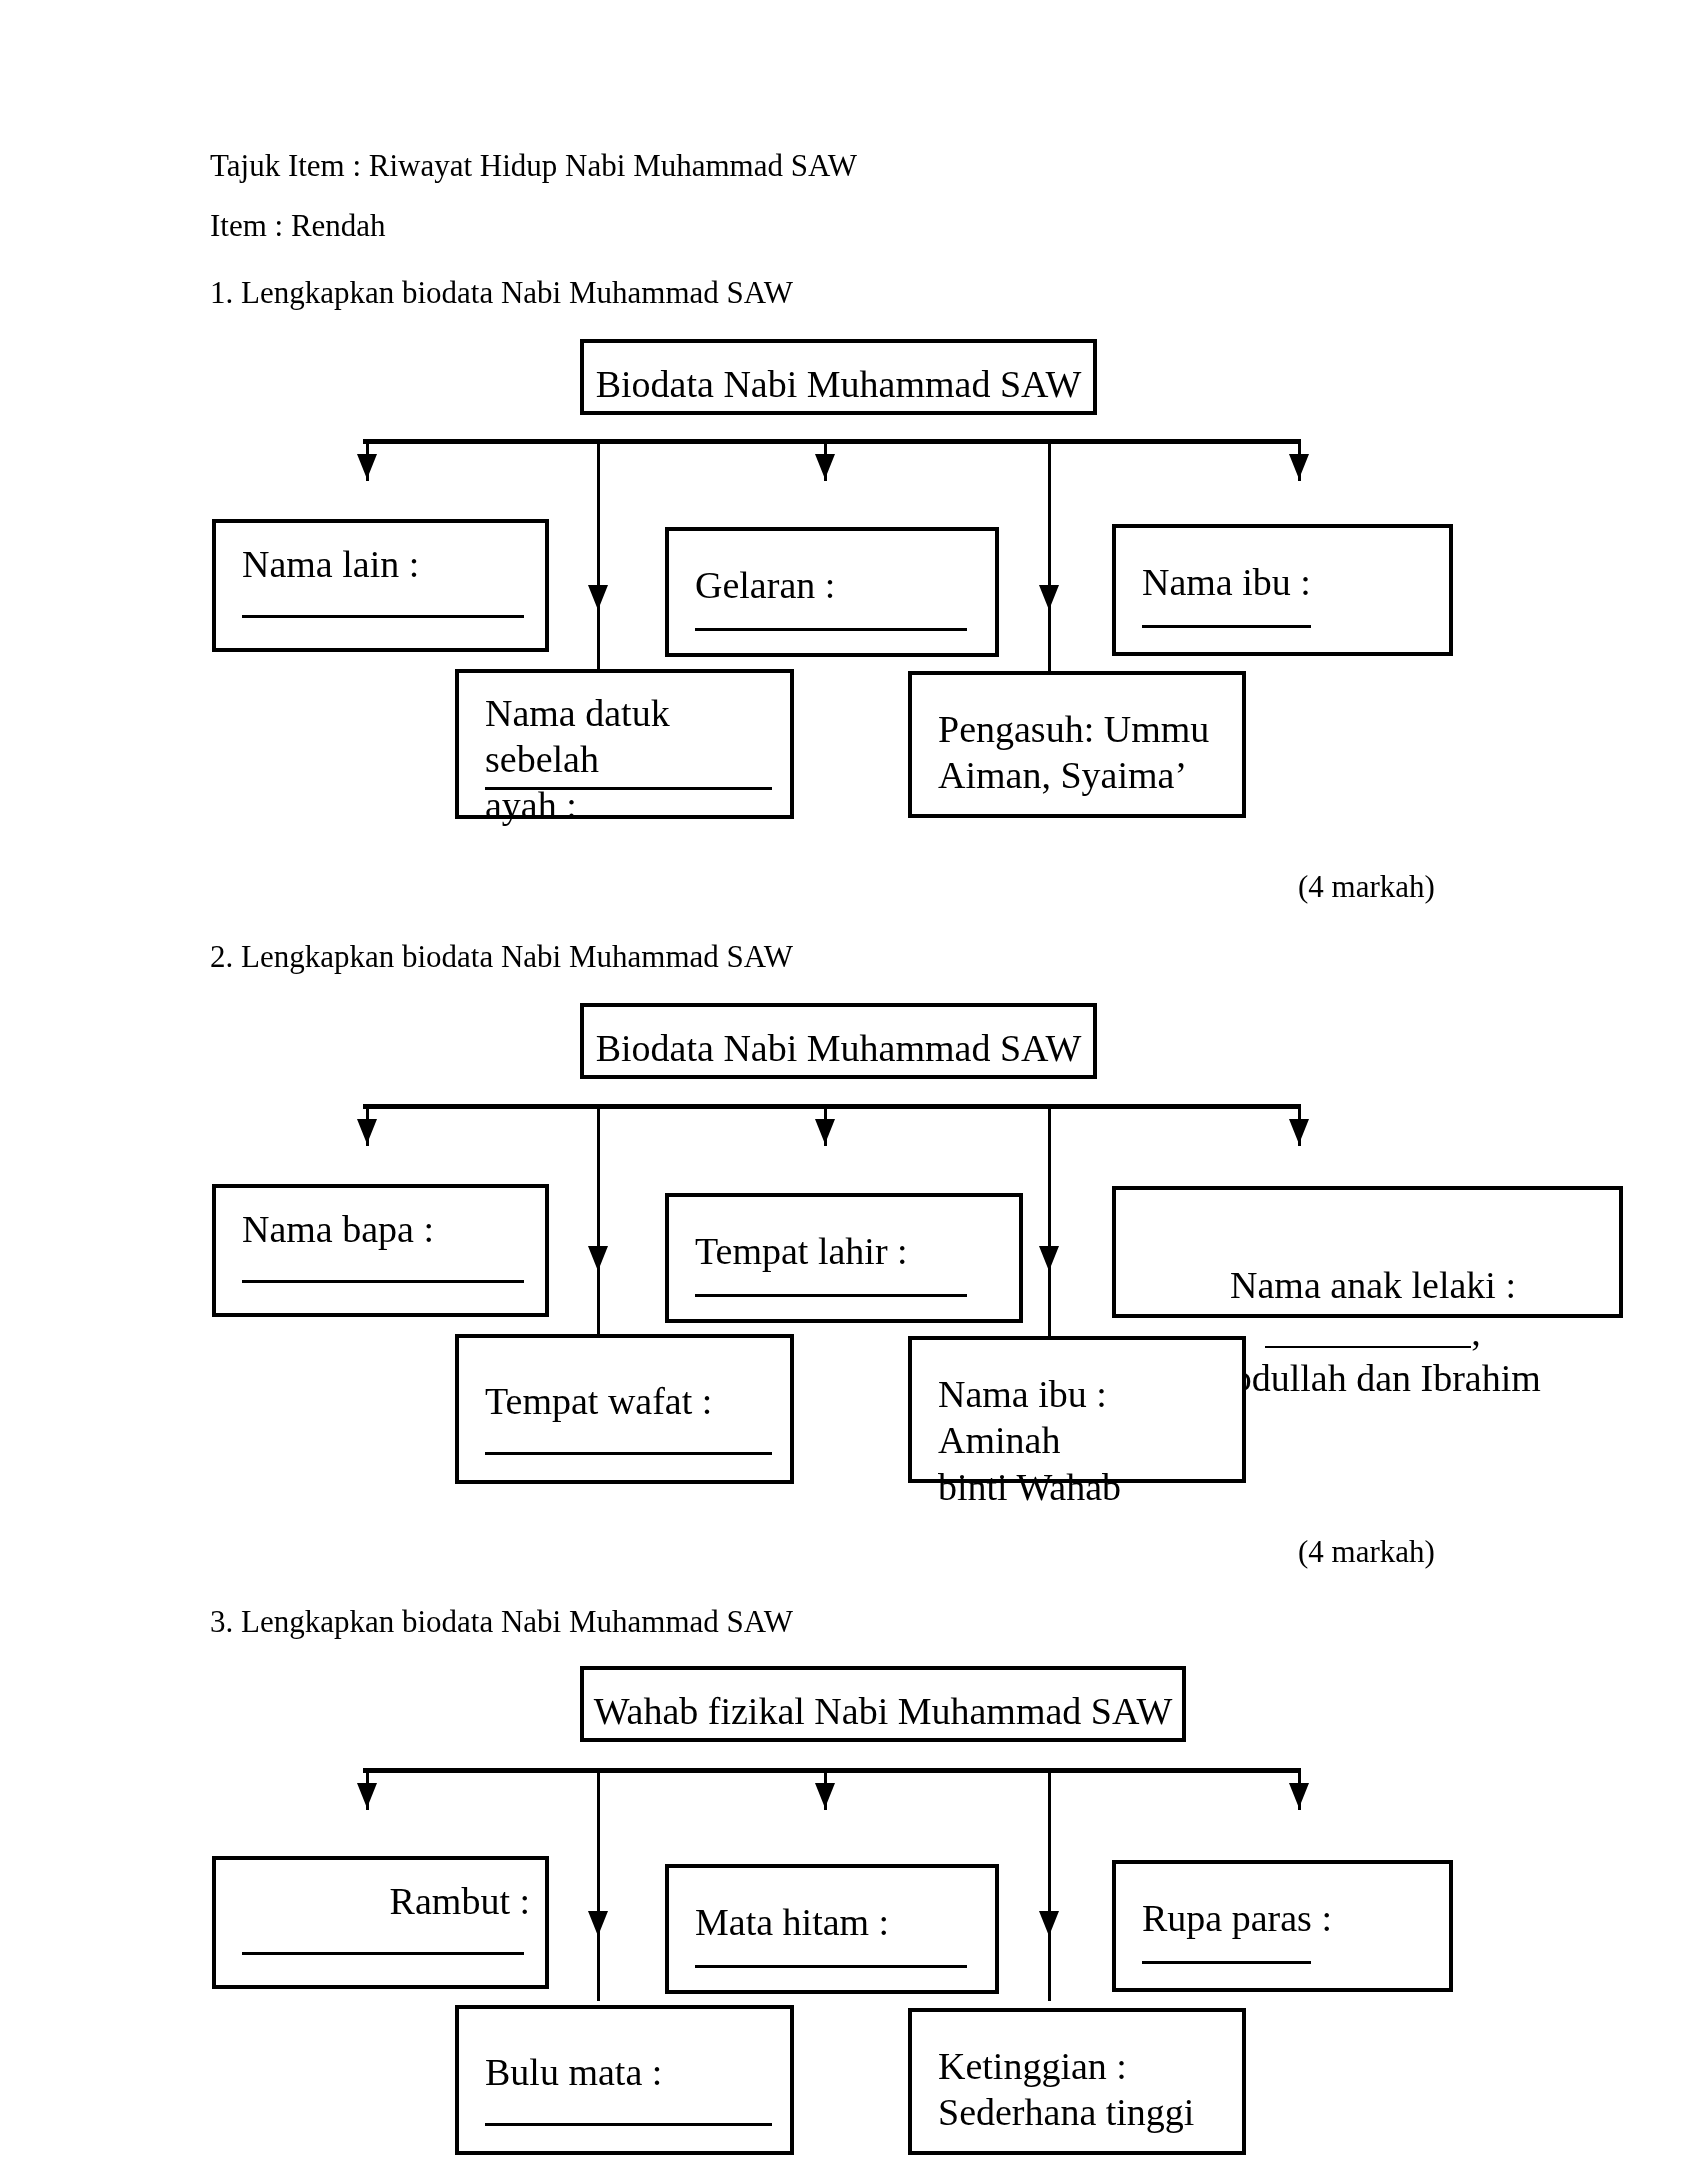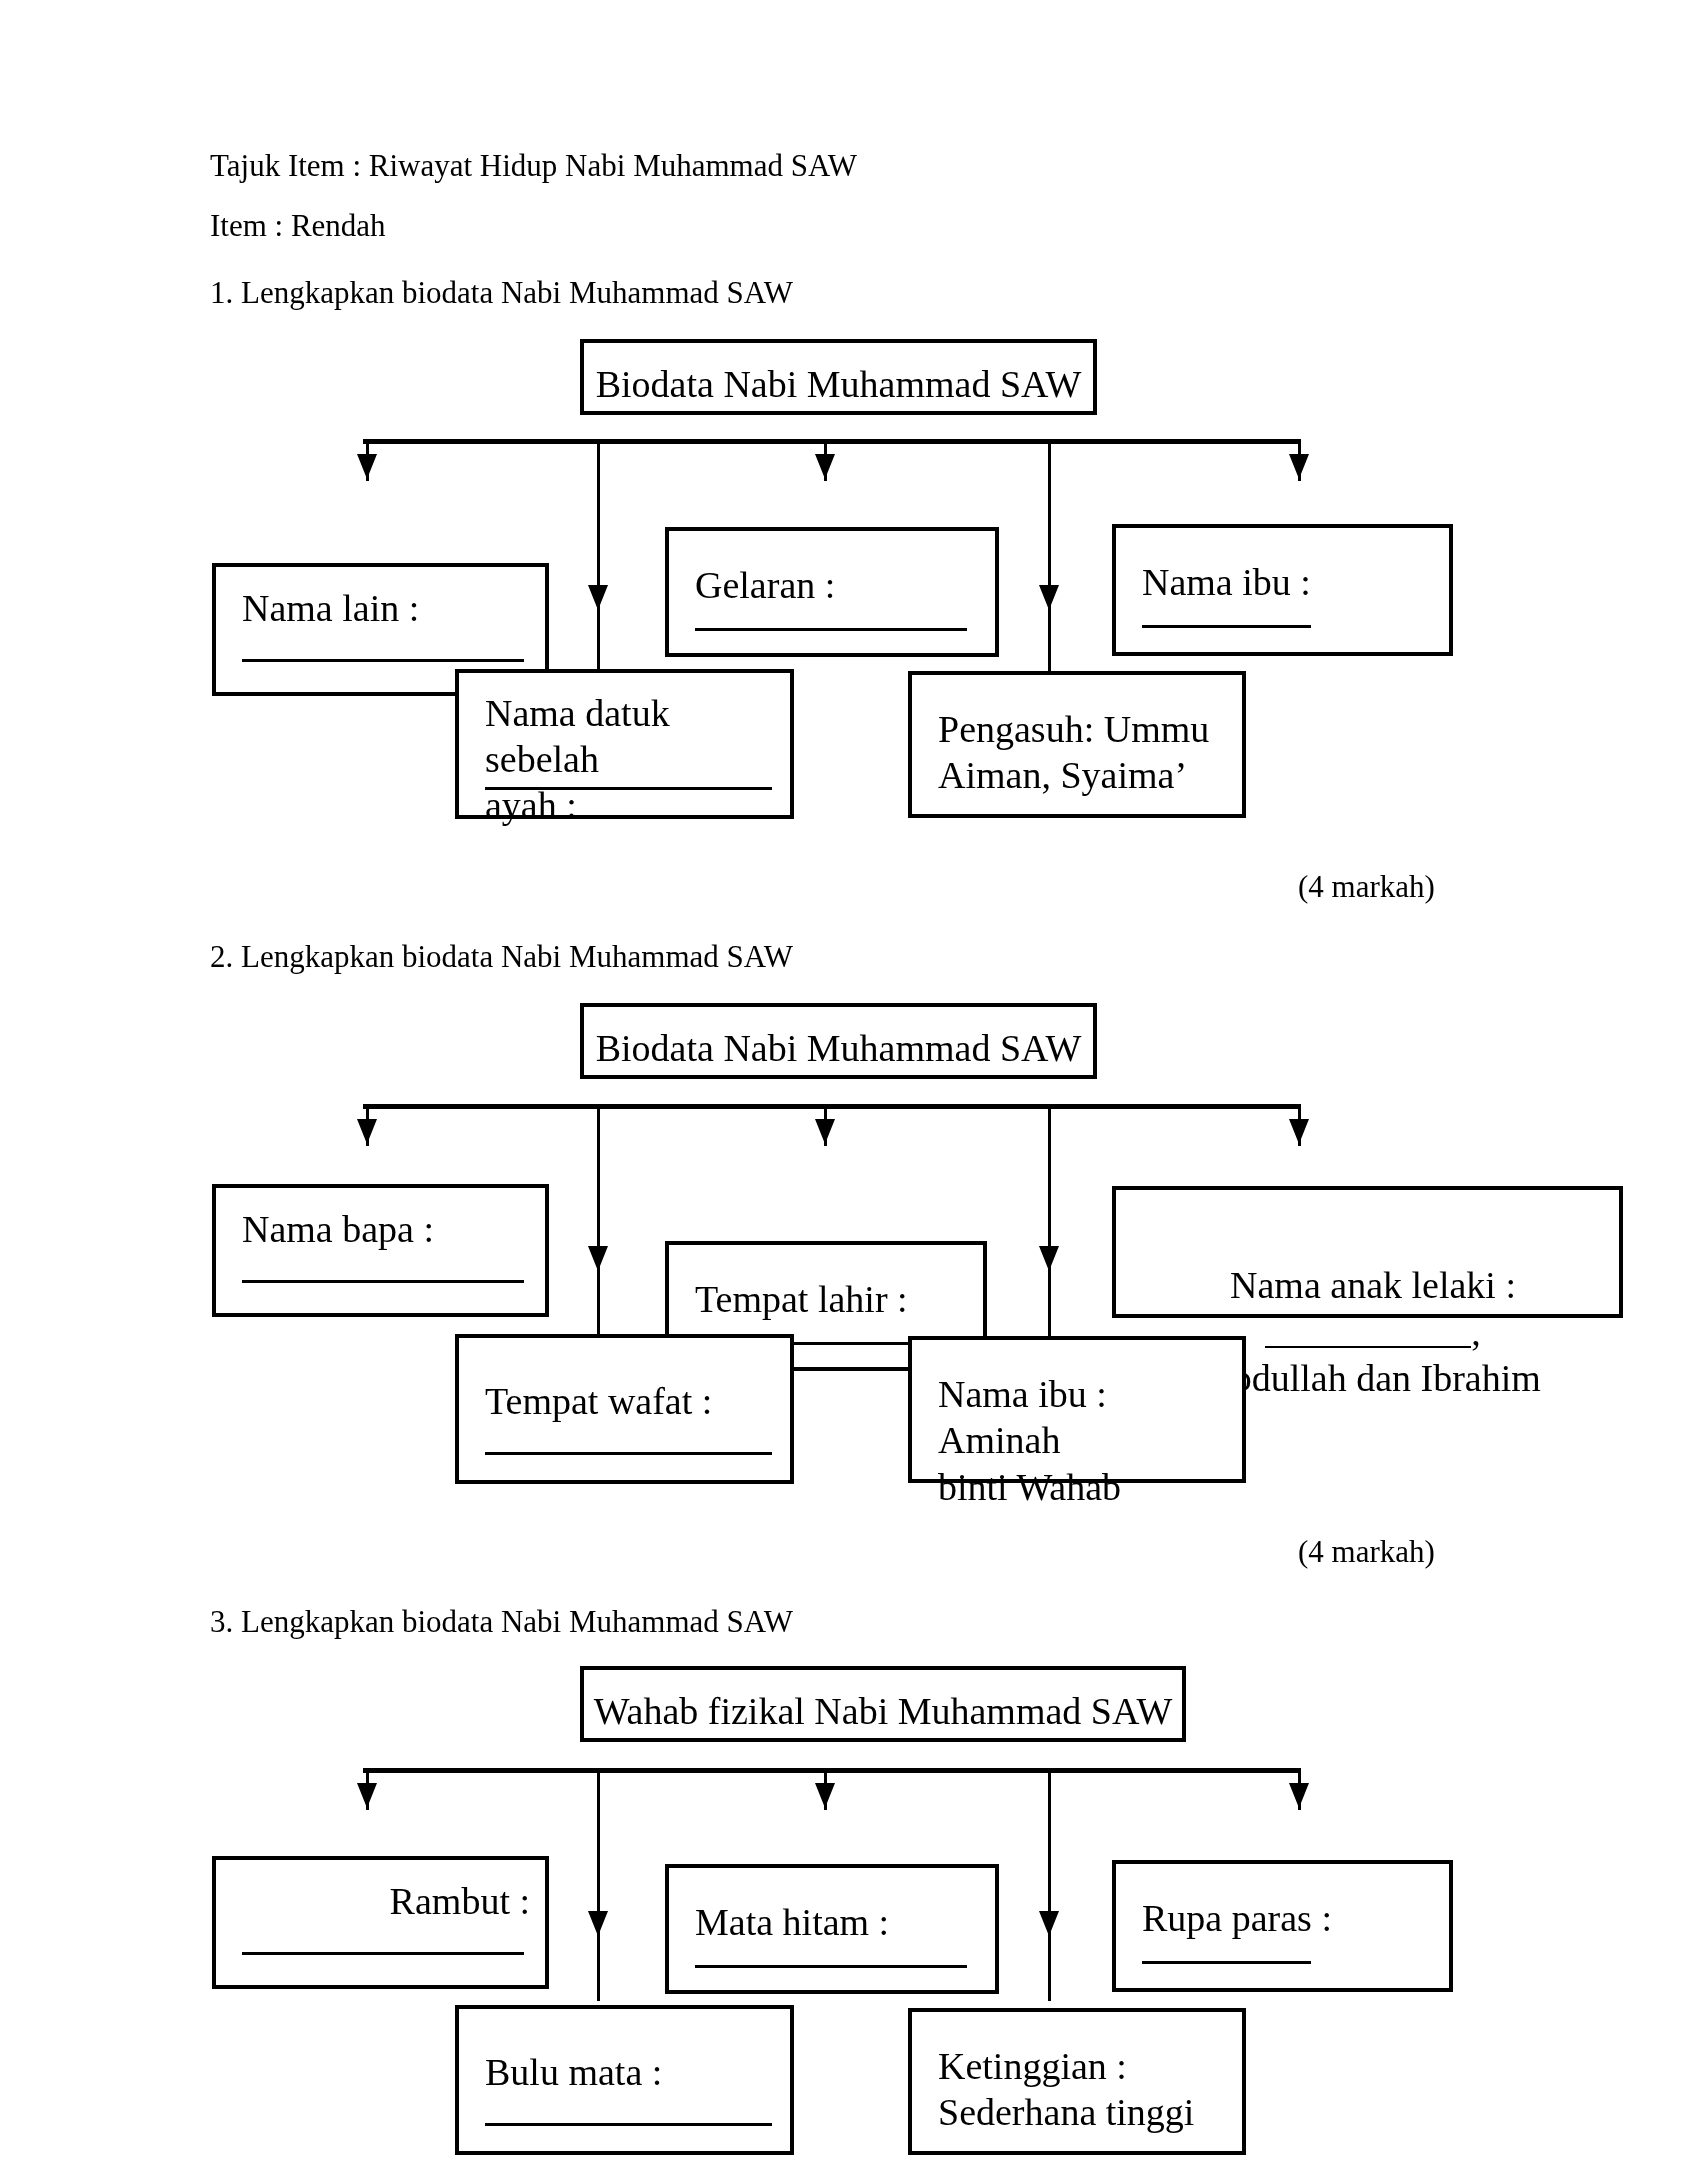--- a/index.html
+++ b/index.html
@@ -133,21 +133,21 @@
 
     <div class="vline" style="left:1288px; top:441px; height:40px;"></div>
     <div class="arrowhead" style="left:1279px; top:454px;"></div>
 
     <div class="vline" style="left:587px; top:441px; height:231px;"></div>
     <div class="arrowhead" style="left:578px; top:585px;"></div>
 
     <div class="vline" style="left:1038px; top:441px; height:231px;"></div>
     <div class="arrowhead" style="left:1029px; top:585px;"></div>
 
-    <div class="node" style="left:202px; top:519px; width:337px; height:133px;margin-top:44px;">
+    <div class="node" style="left:202px; top:519px; width:337px; height:133px;">
       <div class="node-text" style="top:18px;">Nama lain :</div>
       <div class="blankline" style="left:26px; top:92px; width:282px;"></div>
     </div>
 
     <div class="node" style="left:655px; top:527px; width:334px; height:130px;">
       <div class="node-text" style="top:31px;">Gelaran :</div>
       <div class="blankline" style="left:26px; top:97px; width:272px;"></div>
     </div>
 
     <div class="node" style="left:1102px; top:524px; width:341px; height:132px;">
@@ -191,21 +191,21 @@
     <div class="arrowhead" style="left:578px; top:1246px;"></div>
 
     <div class="vline" style="left:1038px; top:1106px; height:231px;"></div>
     <div class="arrowhead" style="left:1029px; top:1246px;"></div>
 
     <div class="node" style="left:202px; top:1184px; width:337px; height:133px;">
       <div class="node-text" style="top:18px;">Nama bapa :</div>
       <div class="blankline" style="left:26px; top:92px; width:282px;"></div>
     </div>
 
-    <div class="node" style="left:655px; top:1193px; width:322px; height:130px;margin-top:48px;">
+    <div class="node" style="left:655px; top:1193px; width:358px; height:130px;">
       <div class="node-text" style="top:31px;">Tempat lahir :</div>
       <div class="blankline" style="left:26px; top:97px; width:272px;"></div>
     </div>
 
     <div class="node" style="left:1102px; top:1186px; width:511px; height:132px;">
       <div class="node-text" style="top:26px;text-align:center;">
         <span>Nama anak lelaki : </span><span class="inline-blank"></span><span>,</span><br><span>Abdullah dan Ibrahim</span>
       </div>
     </div>
 

